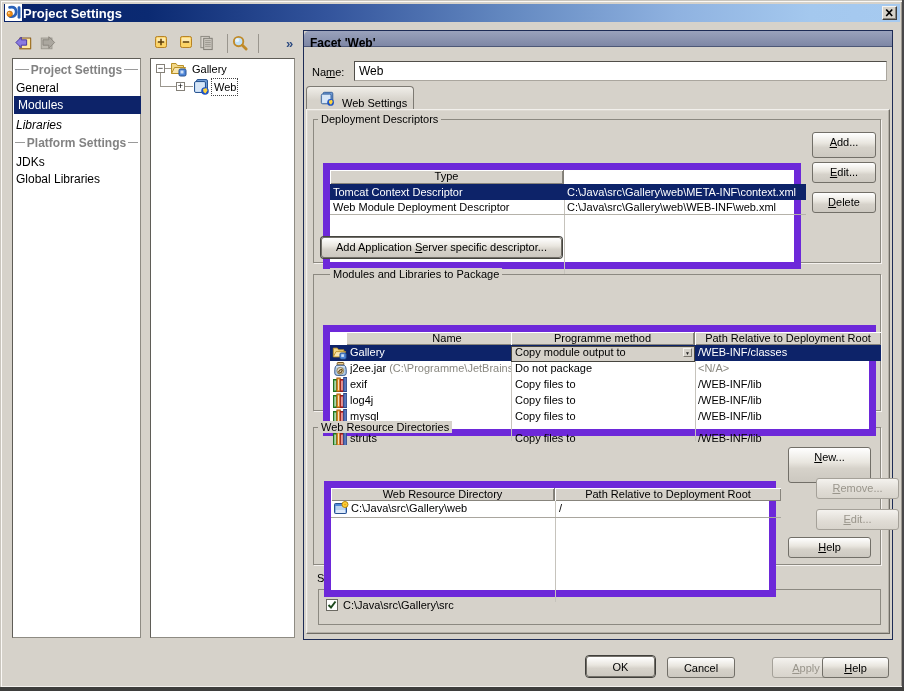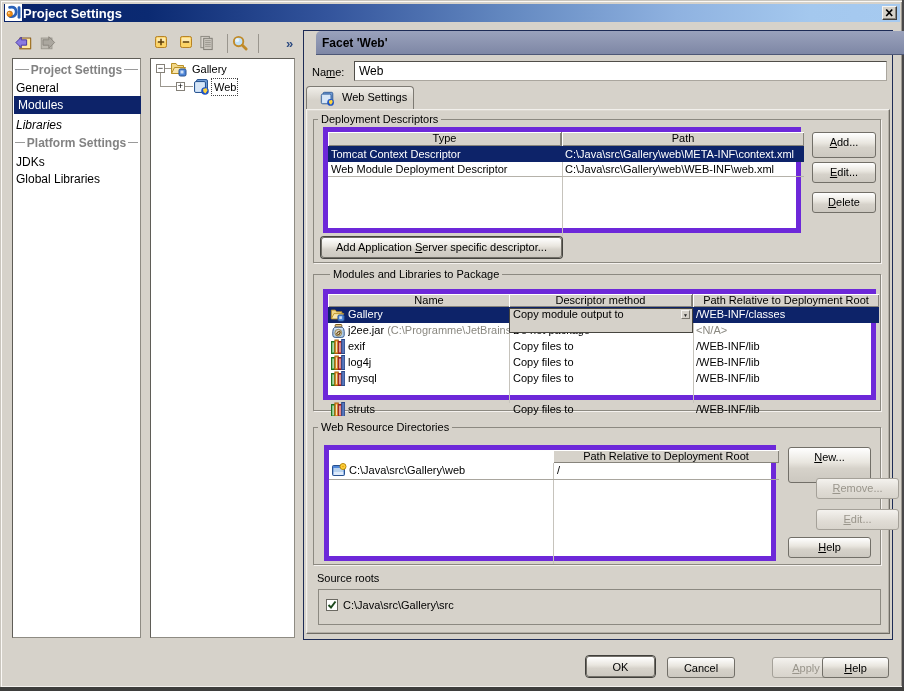--- a/index.html
+++ b/index.html
@@ -25,34 +25,34 @@
 .lphead{position:absolute;left:1px;right:1px;height:15px;color:#828282;font-weight:bold;font-size:12px;display:flex;align-items:center;}
 .lphead .ln{flex:1 1 auto;height:1px;background:#9a9a9a;margin:0 1px;}
 .lphead .lht{flex:0 0 auto;padding:0 1px;}
 #modrow{left:1px;top:37px;width:127px;height:18px;background:#0d2369;color:#fff;font-size:12px;padding:2px 0 0 4px;}
 
 #treepanel{left:150px;top:58px;width:145px;height:580px;}
 .exp{position:absolute;width:9px;height:9px;background:#fff;border:1px solid #848078;font-size:9px;line-height:7px;text-align:center;}
 .tline{position:absolute;background:#9a968e;}
 
 #rightpanel{left:303px;top:30px;width:590px;height:610px;border:1px solid #1d2b55;background:#d6d2ca;}
-#fhead{left:12px;top:0px;width:588px;height:24px;background:linear-gradient(#9aa2bc,#7e87a5);border-bottom:1px solid #4d5776;border-radius:5px 0 0 0;}
+#fhead{left:0px;top:0px;width:588px;height:16px;background:linear-gradient(#9aa2bc,#7e87a5);border-bottom:1px solid #4d5776;border-radius:5px 0 0 0;}
 #fhead span{position:absolute;left:6px;top:5px;font-weight:bold;font-size:12px;color:#000;}
 #namefield{left:50px;top:30px;width:533px;height:20px;background:#fff;border:1px solid;border-color:#504e49 #aaa69e #aaa69e #504e49;font-size:12px;padding:2px 0 0 4px;}
 
 .tab{position:absolute;border:1px solid #7d7a73;border-bottom:none;background:linear-gradient(#f0eee9,#d6d2ca 60%);}
 #tab1{left:2px;top:55px;width:108px;height:23px;border-radius:4px 4px 0 0;z-index:3;}
 #tab2{left:113px;top:58px;width:145px;height:20px;border-radius:4px 4px 0 0;background:linear-gradient(#e4e1da,#ccc8c0 70%);z-index:1;}
 .tab span{position:absolute;font-size:11px;}
 #tabpane{left:2px;top:78px;width:584px;height:525px;background:#d6d2ca;border:1px solid;border-color:#f2f0ec #6f6c65 #6f6c65 #f2f0ec;box-shadow:inset -1px -1px 0 #b3afa7,inset 1px 1px 0 #dedad3;z-index:2;}
 
 .grp{position:absolute;border:1px solid #8c8981;box-shadow:1px 1px 0 rgba(252,250,247,.8);}
 .grplabel{position:absolute;background:#d6d2ca;font-size:11px;padding:0 3px;z-index:4;}
 
-.tbl{position:absolute;background:#fff;border:5px solid #6d28d9;}
+.tbl{position:absolute;background:#fff;border:7px solid #6d28d9;margin-top:36px;}
 .th{position:absolute;background:#d6d2ca;border-right:1px solid #807d75;box-shadow:inset 1px 1px 0 #fff,inset -1px -1px 0 #87847c;text-align:center;font-size:11px;overflow:hidden;white-space:nowrap;}
 .colline{position:absolute;width:1px;background:#c6c3bc;}
 .row{position:absolute;font-size:11px;white-space:nowrap;overflow:hidden;}
 .sel{background:#0d2369;color:#fff;}
 .gray{color:#8a8880;}
 
 .btn{position:absolute;border-radius:3px;border:1px solid #726f68;background:linear-gradient(#ffffff,#e9e6df 42%,#d6d2ca 60%,#ccc8c0);text-align:center;font-size:11px;color:#000;}
 .btn u{text-decoration:underline;}
 .btn.dis{color:#99958b;border-color:#a5a199;background:linear-gradient(#f4f2ee,#e0dcd5 60%,#d8d4cc);margin-left:28px;}
 
@@ -185,63 +185,62 @@
     <div class="abs" style="left:8px;top:35px;font-size:11px;">Na<u>m</u>e:</div>
     <div class="abs" id="namefield">Web</div>
     <div class="abs tab" id="tab1">
       <svg class="abs" style="left:13px;top:4px;" width="15" height="15" viewBox="0 0 17 17">
         <rect x="3.5" y="1.5" width="11" height="11" rx="1.5" fill="#6f9ad4" stroke="#2b5793"></rect>
         <rect x="1.5" y="3.5" width="11" height="11" rx="1.5" fill="#b8d2ee" stroke="#2b5793"></rect>
         <rect x="2.5" y="4.5" width="9" height="9" fill="#d7e6f7"></rect>
         <circle cx="12" cy="13" r="3.8" fill="#1d52c4"></circle>
         <path d="M10 11 L13.5 10 L14.5 12.5 L12.5 15.5 L10.5 14 Z" fill="#ffd43b"></path>
       </svg>
-      <span style="left:35px;top:4px;">Web Settings</span>
+      <span style="left:35px;top:10px;">Web Settings</span>
       </div>
     <div class="abs" id="tabpane"></div>
 
     <div class="grp" style="left:9px;top:88px;width:568px;height:144px;z-index:3;"></div>
     <div class="grplabel" style="left:14px;top:82px;">Deployment Descriptors</div>
     <div class="abs tbl" style="left:19px;top:96px;width:478px;height:106px;z-index:4;">
       <div class="th" style="left:0;top:0;width:234px;height:14px;">Type</div>
-      <div class="th" style="left:234px;top:0;width:242px;height:14px;border-right:none;">Path</div>
       <div class="colline" style="left:234px;top:14px;height:90px;"></div>
       <div class="row sel" style="left:0;top:14px;width:476px;height:16px;">
           <span style="position:absolute;left:3px;top:2px;">Tomcat Context Descriptor</span>
           <span style="position:absolute;left:237px;top:2px;">C:\Java\src\Gallery\web\META-INF\context.xml</span>
         </div>
       <div class="row" style="left:0;top:30px;width:476px;height:15px;border-bottom:1px solid #b5b2aa;">
           <span style="position:absolute;left:3px;top:1px;">Web Module Deployment Descriptor</span>
           <span style="position:absolute;left:237px;top:1px;">C:\Java\src\Gallery\web\WEB-INF\web.xml</span>
         </div>
     </div>
     <div class="abs btn" style="left:508px;top:101px;width:64px;height:26px;line-height:19px;z-index:4;"><u>A</u>dd...</div>
     <div class="abs btn" style="left:508px;top:131px;width:64px;height:21px;line-height:19px;z-index:4;"><u>E</u>dit...</div>
     <div class="abs btn" style="left:508px;top:161px;width:64px;height:21px;line-height:19px;z-index:4;"><u>D</u>elete</div>
     <div class="abs btn" style="left:17px;top:206px;width:241px;height:21px;line-height:19px;z-index:4;box-shadow:0 0 0 1px #45443f;">Add Application <u>S</u>erver specific descriptor...</div>
 
     <div class="grp" style="left:9px;top:243px;width:568px;height:137px;z-index:3;"></div>
     <div class="grplabel" style="left:14px;top:237px;margin-left:12px;">Modules and Libraries to Package</div>
     <div class="abs tbl" style="left:19px;top:258px;width:553px;height:111px;z-index:4;">
-      <div class="th" style="left:0;top:0;width:203px;height:13px;">Name</div>
-      <div class="th" style="left:181px;top:0;width:184px;height:13px;">Descriptor method</div>
+      <div class="th" style="left:16px;top:0;width:203px;height:13px;">Name</div>
+      <div class="th" style="left:181px;top:0;width:184px;height:13px;">Programme method</div>
       <div class="th" style="left:365px;top:0;width:186px;height:13px;border-right:none;">Path Relative to Deployment Root</div>
       <div class="colline" style="left:181px;top:13px;height:96px;"></div>
       <div class="colline" style="left:365px;top:13px;height:96px;"></div>
       <div class="row sel" style="left:0;top:13px;width:551px;height:16px;">
           <svg style="position:absolute;left:2px;top:0px;" width="15" height="15" viewBox="0 0 17 17">
             <path d="M1.5 13.5 L1.5 3.5 L6 3.5 L7.5 5.5 L13.5 5.5 L13.5 7" fill="#f2d788" stroke="#b99026"></path>
             <path d="M1.5 13.5 L4.5 7.5 L15.5 7.5 L12.5 13.5 Z" fill="#f7e5ae" stroke="#b99026"></path>
             <rect x="9" y="9" width="7" height="7" rx="1.5" fill="#4f86d8" stroke="#27508f"></rect>
             <rect x="10.5" y="10.5" width="3" height="3" fill="#cfe0f5"></rect>
           </svg>
           <span style="position:absolute;left:20px;top:1px;">Gallery</span>
           <span style="position:absolute;left:368px;top:1px;">/WEB-INF/classes</span>
         </div>
-      <div class="abs" style="left:181px;top:14px;width:184px;height:25px;background:#d5d1c9;border:1px solid #47453f;z-index:5;">
+      <div class="abs" style="left:181px;top:14px;width:184px;height:16px;background:#d5d1c9;border:1px solid #47453f;z-index:5;">
           <span style="position:absolute;left:3px;top:-1px;font-size:11px;">Copy module output to</span>
           <span style="position:absolute;right:2px;top:1px;width:9px;height:9px;background:#d5d1c9;border:1px solid;border-color:#f4f2ee #7a776f #7a776f #f4f2ee;font-size:5px;text-align:center;line-height:8px;color:#222;">▼</span>
         </div>
       <div class="row" style="left:0;top:29px;width:551px;height:16px;">
           <svg style="position:absolute;left:4px;top:1px;" width="13" height="14" viewBox="0 0 13 14">
             <rect x="3.2" y="0.5" width="6.6" height="2.6" rx="0.8" fill="#e8c98e" stroke="#7a5a20"></rect>
             <path d="M2.8 3.2 Q0.8 4.6 0.8 7.5 L0.8 11.2 Q0.8 13.4 3.2 13.4 L9.8 13.4 Q12.2 13.4 12.2 11.2 L12.2 7.5 Q12.2 4.6 10.2 3.2 Z" fill="#aecbe8" stroke="#3c5c8c"></path>
             <path d="M2 5 Q6.5 3.8 11 5" stroke="#e4eefa" fill="none"></path>
             <circle cx="6.3" cy="8.8" r="3.4" fill="#ddd6c8" stroke="#9a8a58"></circle>
             <path d="M4.3 10.3 Q6.3 6.6 8.6 7.3 M4.6 10.9 Q7.6 11.3 8.4 7.8" stroke="#6a4a10" fill="none" stroke-width="1.1"></path>
@@ -267,33 +266,34 @@
           <span style="position:absolute;left:368px;top:1px;">/WEB-INF/lib</span>
         </div>
       <div class="row" style="left:0;top:77px;width:551px;height:16px;">
           <svg style="position:absolute;left:3px;top:0px;" width="14" height="15" viewBox="0 0 14 15">
             <use href="#libik"></use>
           </svg>
           <span style="position:absolute;left:20px;top:1px;">mysql</span>
           <span style="position:absolute;left:185px;top:1px;">Copy files to</span>
           <span style="position:absolute;left:368px;top:1px;">/WEB-INF/lib</span>
         </div>
-      <div class="row" style="left:0;top:108px;width:504px;height:14px;padding-left:32px;">
+      <div class="row" style="left:0;top:99px;width:504px;height:14px;padding-left:32px;">
           <svg style="position:absolute;left:3px;top:0px;" width="14" height="15" viewBox="0 0 14 15">
             <use href="#libik"></use>
           </svg>
           <span style="position:absolute;left:20px;top:1px;">struts</span>
           <span style="position:absolute;left:185px;top:1px;">Copy files to</span>
           <span style="position:absolute;left:368px;top:1px;">/WEB-INF/lib</span>
         </div>
     </div>
 
     <div class="grp" style="left:9px;top:396px;width:568px;height:138px;z-index:3;"></div>
     <div class="grplabel" style="left:14px;top:390px;">Web Resource Directories</div>
     <div class="abs tbl" style="left:20px;top:414px;width:452px;height:116px;z-index:4;">
+      <div class="th" style="left:0;top:0;width:224px;height:13px;">Web Resource Directory</div>
       <div class="th" style="left:224px;top:0;width:226px;height:13px;border-right:none;">Path Relative to Deployment Root</div>
       <div class="colline" style="left:224px;top:13px;height:101px;"></div>
       <div class="row" style="left:0;top:13px;width:450px;height:17px;border-bottom:1px solid #a9a69e;">
           <svg style="position:absolute;left:3px;top:0px;" width="15" height="15" viewBox="0 0 15 15">
             <rect x="0.5" y="2.5" width="12" height="10" rx="1" fill="#4f86d8" stroke="#27508f"></rect>
             <rect x="1.5" y="5" width="10" height="4" fill="#b8d2ee"></rect>
             <rect x="1.5" y="9" width="10" height="3" fill="#ddeafa"></rect>
             <circle cx="11" cy="3.5" r="3" fill="#ffd43b" stroke="#b8860b"></circle>
             <path d="M9.5 3.5 Q11 1.5 12.5 3.5 Q11 5.5 9.5 3.5" fill="#f0a818"></path>
           </svg>

